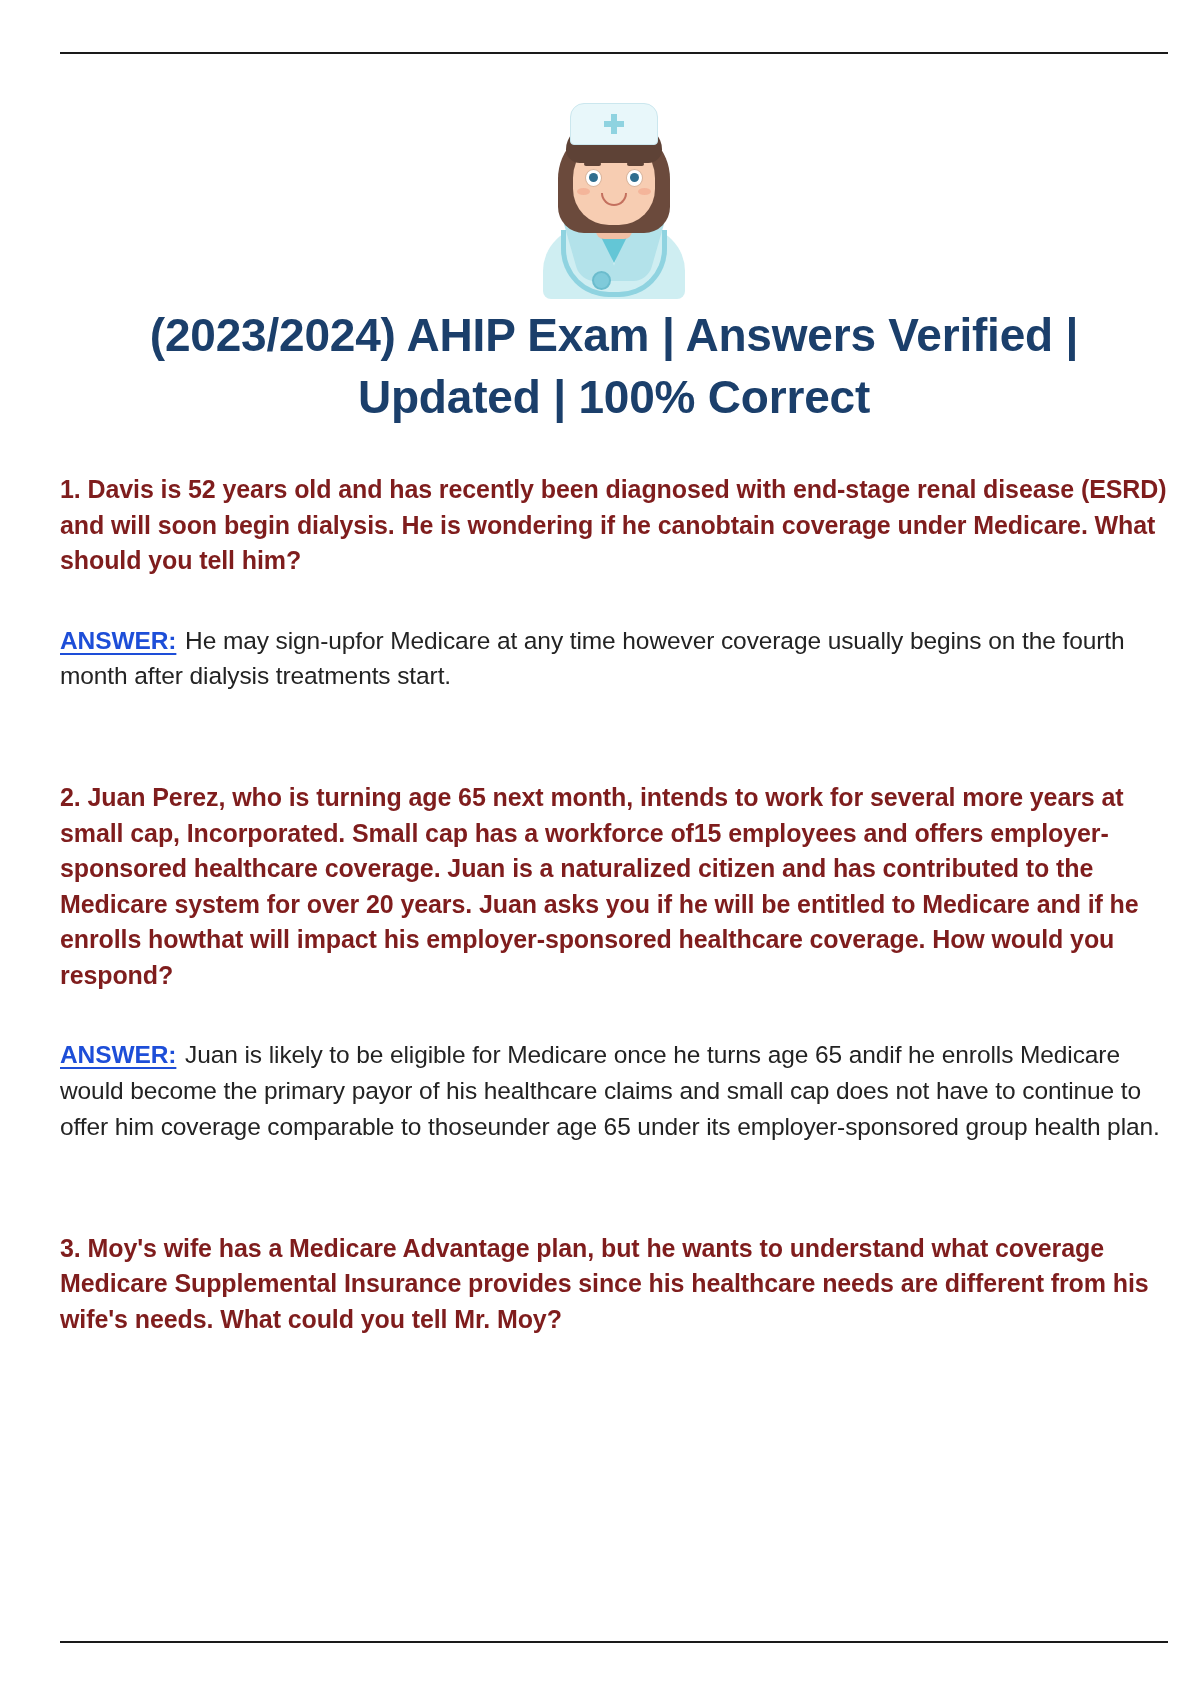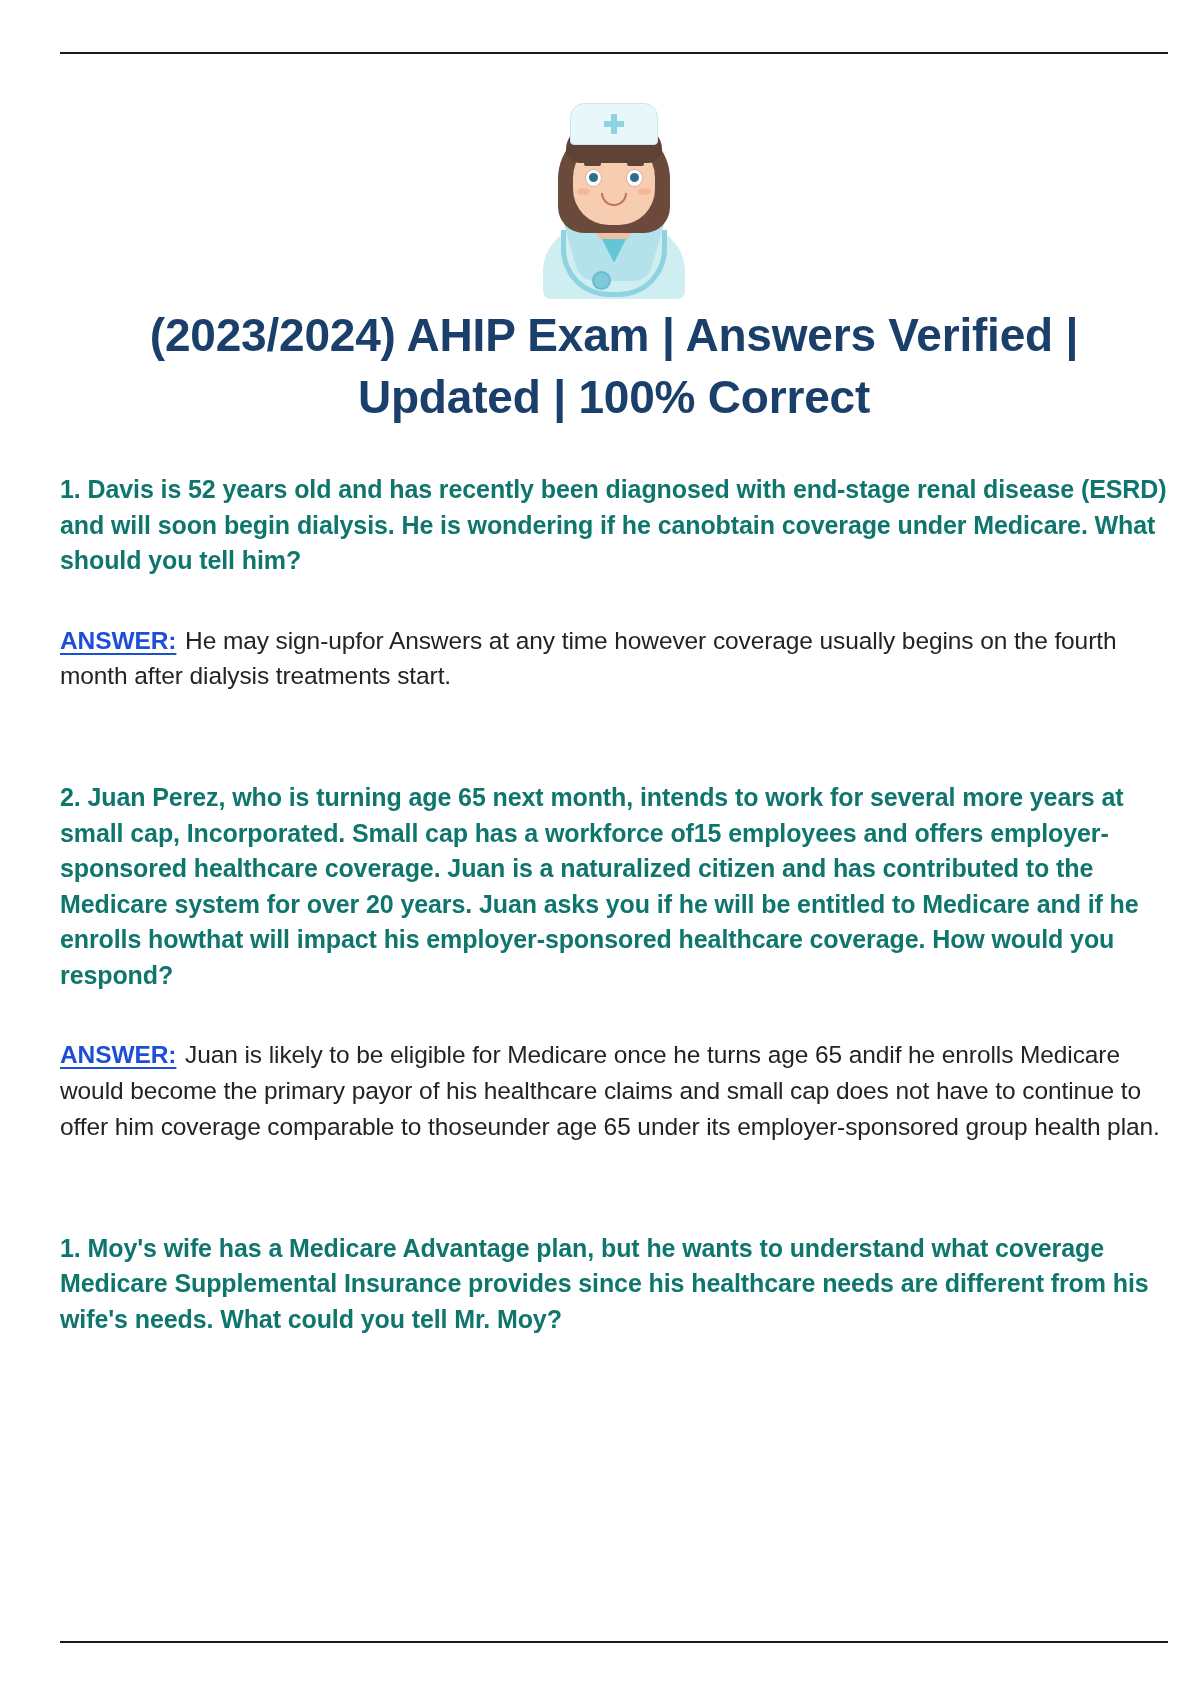--- a/index.html
+++ b/index.html
@@ -232,21 +232,21 @@
     letter-spacing: -0.2px;
   }
 
   
   .qa-block { margin-top: 44px; }
   .question {
     margin: 0;
     font-size: 25px;
     line-height: 1.42;
     font-weight: 700;
-    color: #0f766e;
+    color: #7f1d1d;
     letter-spacing: -0.1px;
   }
   .answer {
     margin: 44px 0 0 0;
     font-size: 24.5px;
     line-height: 1.46;
     font-weight: 400;
     color: #232323;
     letter-spacing: -0.1px;
   }
@@ -297,35 +297,35 @@
           <span class="cap-cross-h"></span>
         </div>
       </div>
     </div>
 
     <h1 class="doc-title">(2023/2024) AHIP Exam | Answers Verified | Updated | 100% Correct</h1>
 
     <div class="qa-block">
       <p class="question">1. Davis is 52 years old and has recently been diagnosed with end-stage renal disease (ESRD) and will soon begin dialysis. He is wondering if he canobtain coverage under Medicare. What should you tell him?</p>
       <p class="answer">
-        <span class="answer-label">ANSWER:</span><span> He may sign-upfor Answers at any time however coverage usually begins on the fourth month after dialysis treatments start.</span>
+        <span class="answer-label">ANSWER:</span><span> He may sign-upfor Medicare at any time however coverage usually begins on the fourth month after dialysis treatments start.</span>
       </p>
     </div>
 
     <div class="spacer-lg"></div>
 
     <div class="qa-block">
       <p class="question">2. Juan Perez, who is turning age 65 next month, intends to work for several more years at small cap, Incorporated. Small cap has a workforce of15 employees and offers employer-sponsored healthcare coverage. Juan is a naturalized citizen and has contributed to the Medicare system for over 20 years. Juan asks you if he will be entitled to Medicare and if he enrolls howthat will impact his employer-sponsored healthcare coverage. How would you respond?</p>
       <p class="answer">
         <span class="answer-label">ANSWER:</span><span> Juan is likely to be eligible for Medicare once he turns age 65 andif he enrolls Medicare would become the primary payor of his healthcare claims and small cap does not have to continue to offer him coverage comparable to thoseunder age 65 under its employer-sponsored group health plan.</span>
       </p>
     </div>
 
     <div class="spacer-lg"></div>
 
     <div class="qa-block">
-      <p class="question">1. Moy's wife has a Medicare Advantage plan, but he wants to understand what coverage Medicare Supplemental Insurance provides since his healthcare needs are different from his wife's needs. What could you tell Mr. Moy?</p>
+      <p class="question">3. Moy's wife has a Medicare Advantage plan, but he wants to understand what coverage Medicare Supplemental Insurance provides since his healthcare needs are different from his wife's needs. What could you tell Mr. Moy?</p>
     </div>
 
   </div>
 
   <div class="rule rule-bottom"></div>
 </div>
 
 </body></html>

